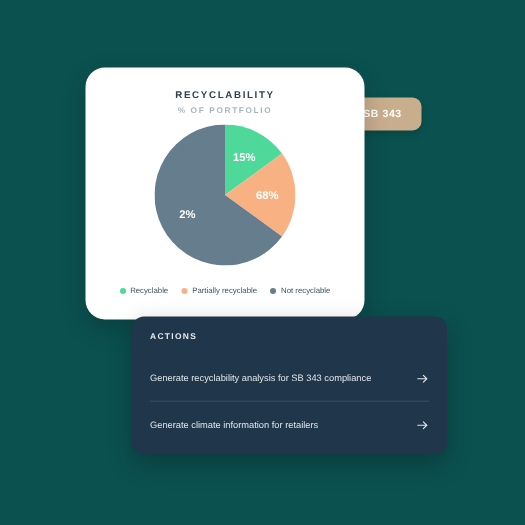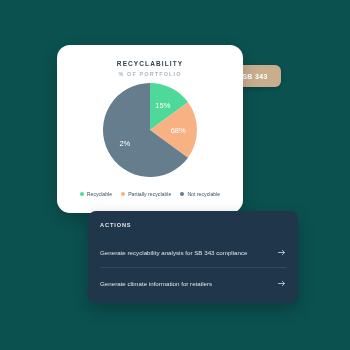--- a/index.html
+++ b/index.html
@@ -97,21 +97,21 @@
     height: 94px;
   }
   .pie svg {
     display: block;
     width: 94px;
     height: 94px;
   }
   .slice-label {
     position: absolute;
     font-size: 7.5px;
-    font-weight: normal;
+    font-weight: bold;
     color: #ffffff;
     transform: translate(-50%, -50%);
     white-space: nowrap;
   }
 
   
   .legend {
     position: absolute;
     bottom: 16px;
     left: 0;

